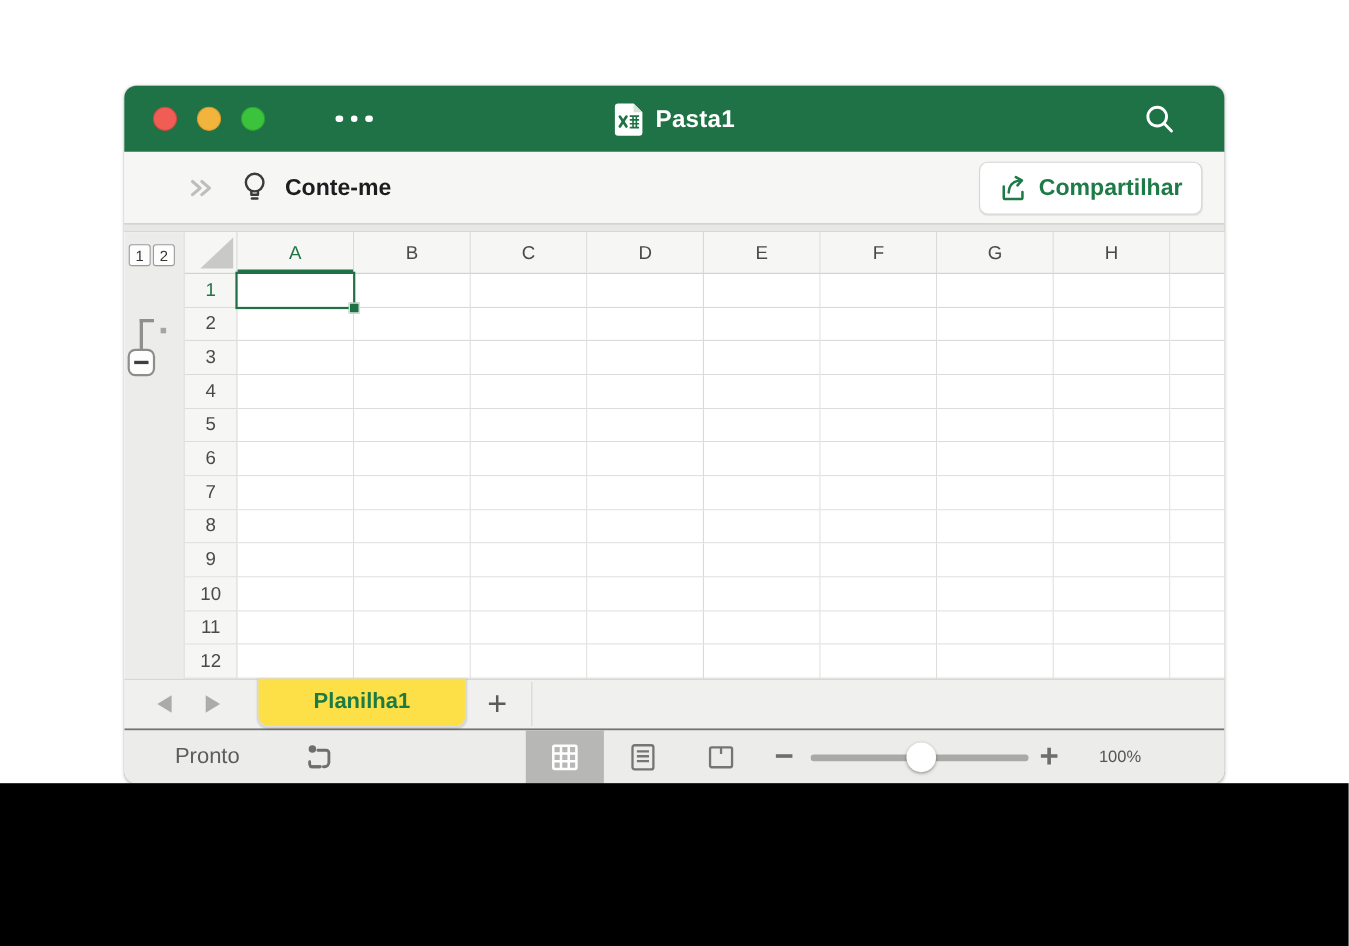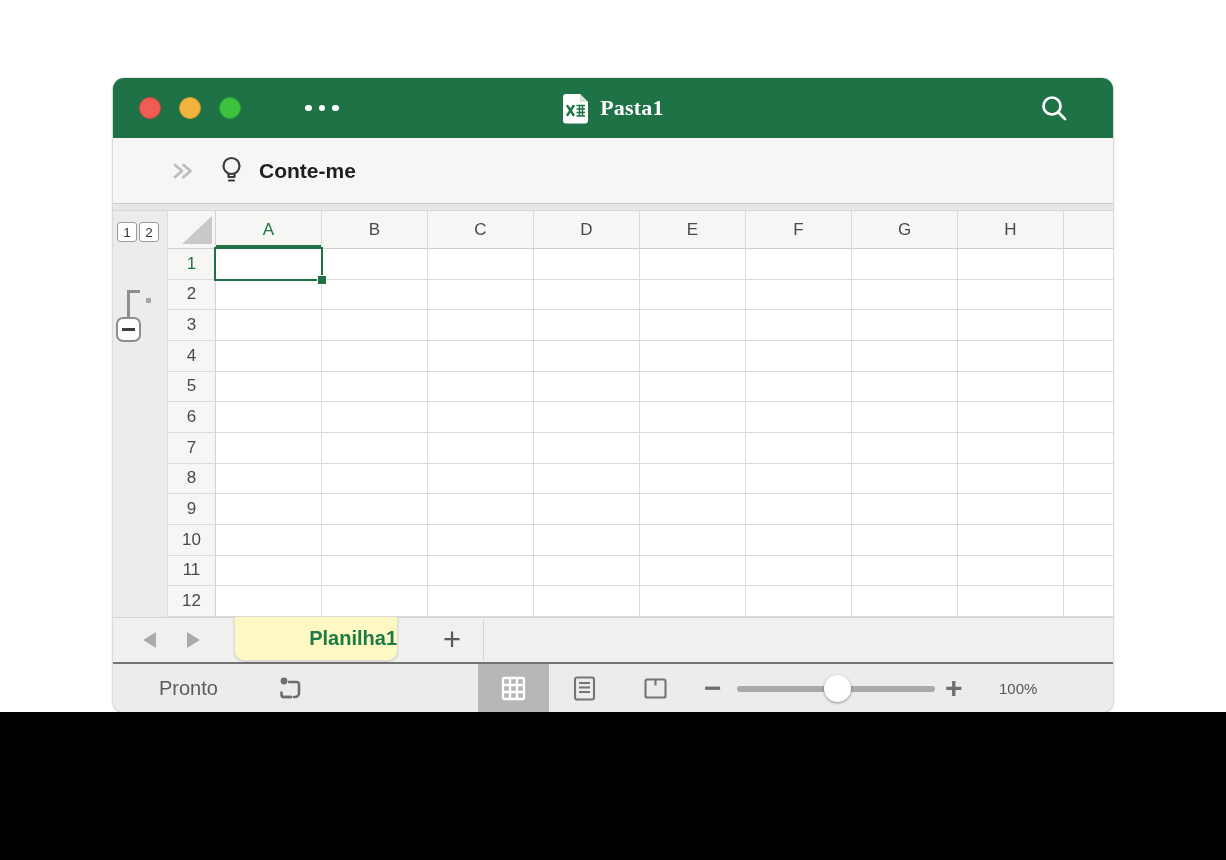--- a/index.html
+++ b/index.html
@@ -14,21 +14,21 @@
 
   
   .titlebar { position:relative; height:60px; background:#1e7245; border-radius:11px 11px 0 0; }
   .lights { position:absolute; left:26px; top:19px; display:flex; gap:18px; }
   .light { width:22px; height:22px; border-radius:50%; }
   .light.red    { background:#ef5d54; border:1px solid #d3473e; }
   .light.yellow { background:#f2b43c; border:1px solid #d49a2d; }
   .light.green  { background:#3cc33e; border:1px solid #2da332; }
   .more-dots { position:absolute; left:192px; top:0; height:60px; display:flex; align-items:center; gap:7px; cursor:default; }
   .more-dots i { width:6.5px; height:6.5px; border-radius:50%; background:#fff; }
-  .title-group { position:absolute; inset:0; display:flex; align-items:center; justify-content:center; gap:11px; pointer-events:none;font-family:Liberation Serif, serif; }
+  .title-group { position:absolute; inset:0; display:flex; align-items:center; justify-content:center; gap:11px; pointer-events:none; }
   .title-text { color:#fff; font-size:22px; font-weight:700; letter-spacing:.2px; }
   .search-btn { position:absolute; right:44px; top:15px; width:30px; height:30px; }
 
   
   .ribbon { height:65px; background:#f6f6f4; display:flex; align-items:center; padding:0 20px 0 27px; }
   .rtab { font-size:21px; font-weight:600; color:#1d1d1f; white-space:nowrap; cursor:default; }
   #ribbon-tabs { display:flex; gap:52px; align-items:center; }
   .chev { margin-left:30px; flex:0 0 auto; }
   .bulb { margin-left:22px; flex:0 0 auto; }
   .tellme { margin-left:14px; }
@@ -73,23 +73,23 @@
 
   .selection { position:absolute; left:46px; top:36px; width:109px; height:33.5px;
                border:2.5px solid #1f7145; z-index:5; }
   .handle { position:absolute; right:-6px; bottom:-6px; width:10px; height:10px; background:#1f7145; border:1.5px solid #fff; }
 
   
   .tabbar { position:relative; height:45px; background:#f0f0ee; border-top:1px solid #d2d2d0; }
   .nav { position:absolute; top:14px; width:0; height:0; }
   .nav.prev { left:30px; border-top:8px solid transparent; border-bottom:8px solid transparent; border-right:13px solid #ababaa; }
   .nav.next { left:74px; border-top:8px solid transparent; border-bottom:8px solid transparent; border-left:13px solid #ababaa; }
-  .sheettab { position:absolute; left:121px; top:-1px; width:164px; height:44px; background:#fef9c3;
+  .sheettab { position:absolute; left:121px; top:-1px; width:190px; height:44px; background:#fde047;
               border:1px solid #dcdcda; border-top:none; border-radius:0 0 10px 10px;
-              box-shadow:0 1px 2px rgba(0,0,0,.14); display:flex; align-items:center; justify-content:flex-end; z-index:2; }
+              box-shadow:0 1px 2px rgba(0,0,0,.14); display:flex; align-items:center; justify-content:center; z-index:2; }
   .sheettab span { color:#1c7a44; font-size:20px; font-weight:700; }
   .addsheet { position:absolute; left:318px; top:0; width:42px; height:43px; background:transparent; border:none;
               font-family:"Liberation Sans", sans-serif; font-size:31px; font-weight:400; color:#5a5a5a; line-height:40px; }
   .tabsep { position:absolute; left:370px; top:2px; bottom:2px; width:1px; background:#d4d4d2; }
 
   
   .statusbar { position:relative; height:50px; background:#ececea; border-top:2px solid #737373; border-radius:0 0 11px 11px; }
   .status-text { position:absolute; left:46px; top:0; line-height:49px; font-size:20px; color:#5c5c5c; }
   .macro { position:absolute; left:164px; top:11px; }
   .viewbtn { position:absolute; top:0; width:71px; height:49px; display:flex; align-items:center; justify-content:center; }
@@ -151,20 +151,30 @@
       </g>
     </svg>
     <svg class="bulb" width="27" height="31" viewBox="0 0 27 31">
       <g fill="none" stroke="#3b3b3b" stroke-width="2.2" stroke-linecap="round" stroke-linejoin="round">
         <circle cx="13.5" cy="11" r="8"></circle>
         <path d="M10.5 19.5 v2.5 h6 v-2.5"></path>
         <path d="M11 25.5 h5"></path>
       </g>
     </svg>
     <span class="rtab tellme">Conte-me</span>
+    <button class="share-btn">
+      <svg width="26" height="26" viewBox="0 0 26 26">
+        <g fill="none" stroke="#1e7a46" stroke-width="2.3" stroke-linecap="round" stroke-linejoin="round">
+          <path d="M4.5 11.5 v10 a1.5 1.5 0 0 0 1.5 1.5 h14 a1.5 1.5 0 0 0 1.5 -1.5 v-5"></path>
+          <path d="M9 17 c0.5 -7.5 5 -10.5 10.5 -11"></path>
+          <path d="M15.5 3 l5.5 3 -4 4.5"></path>
+        </g>
+      </svg>
+      <span>Compartilhar</span>
+    </button>
   </div>
 
   <div class="divider"></div>
 
   <div class="sheet-area">
     <div class="outline-gutter">
       <div class="level-buttons" id="outline-levels">
           <div class="lvl">1</div>
           <div class="lvl">2</div>
         </div>

